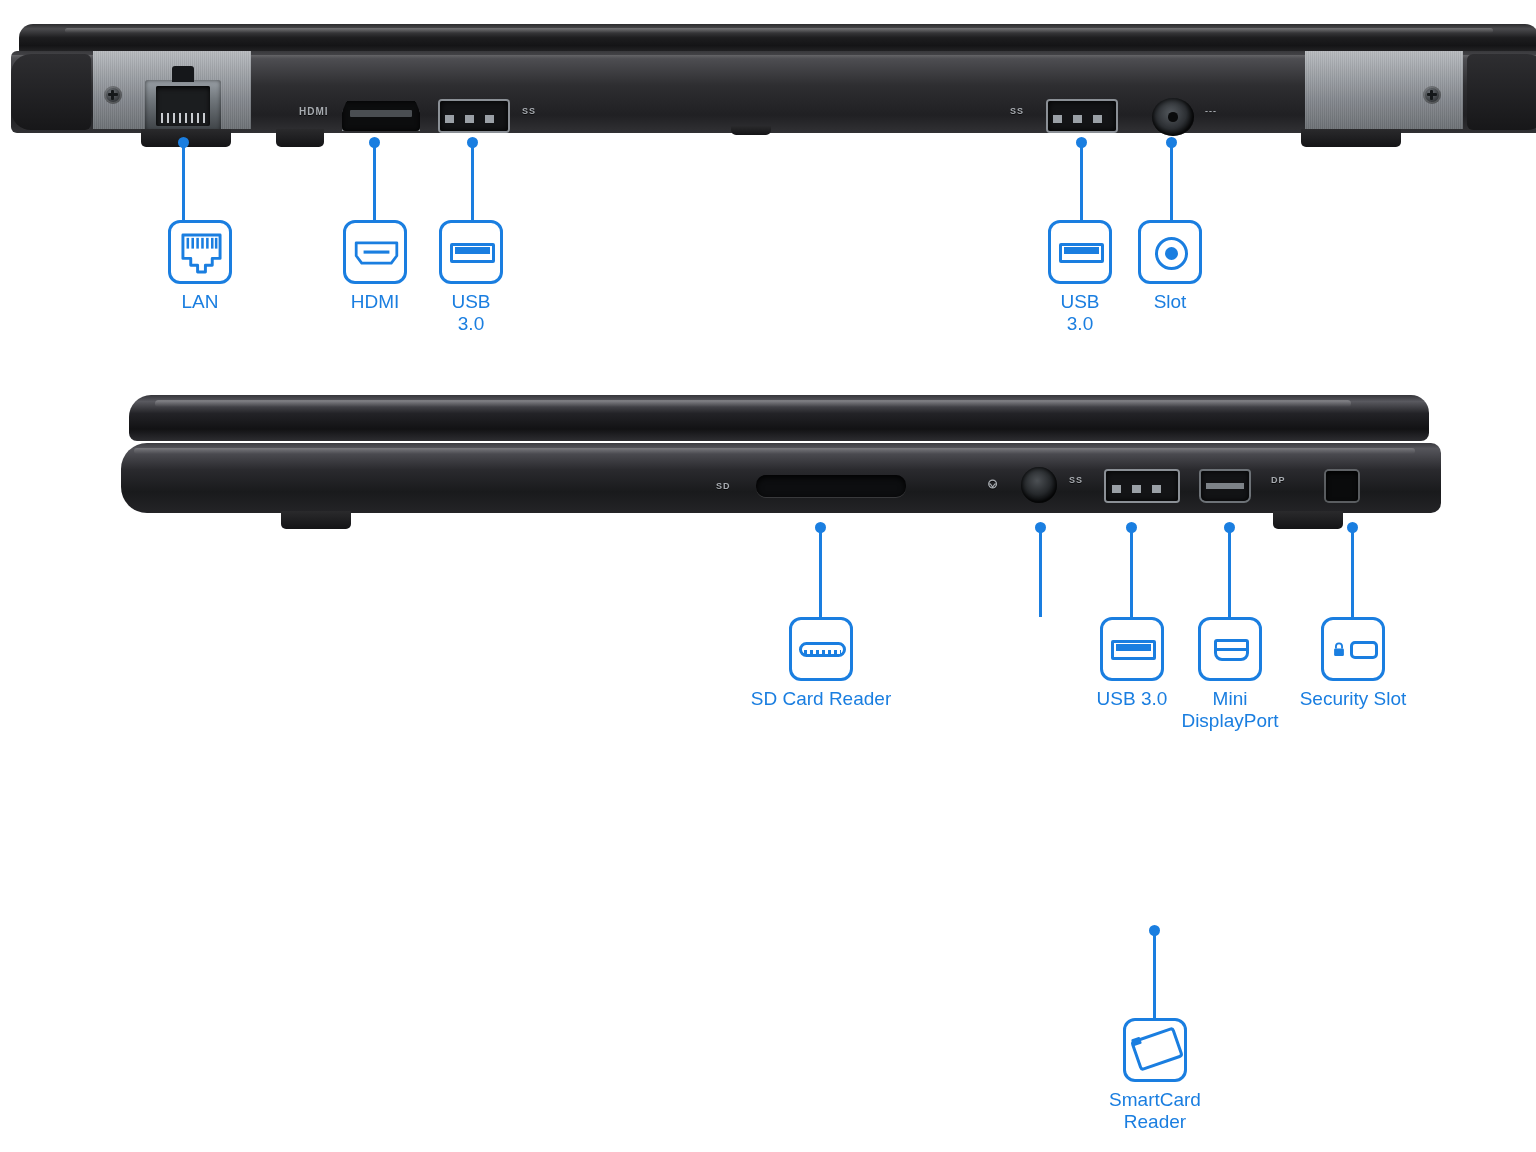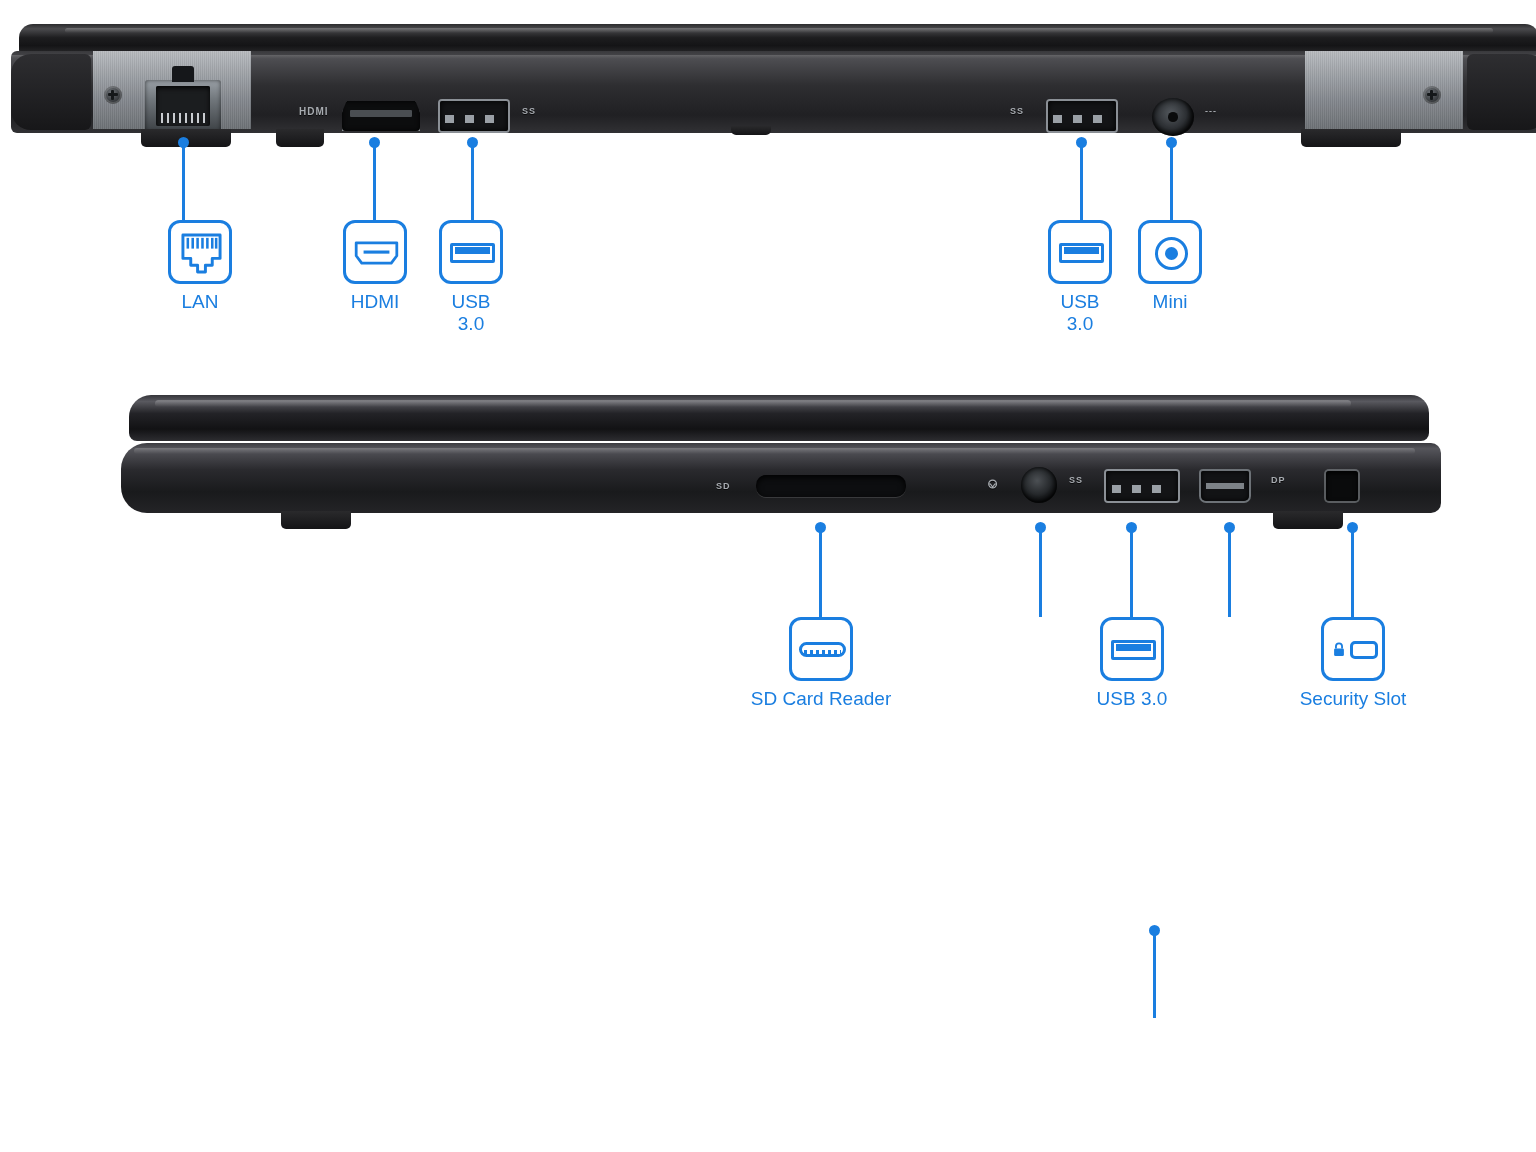--- a/index.html
+++ b/index.html
@@ -375,21 +375,21 @@
     <div class="icon-box">
       <div class="g g-usb"></div>
     </div>
     <div class="cap">USB 3.0</div>
   </div>
 
   <div class="callout" style="left:1127px; top:220px; width:64px;">
     <div class="icon-box">
       <div class="g g-pow"></div>
     </div>
-    <div class="cap">Mini</div>
+    <div class="cap">Slot</div>
   </div>
 
   <div class="laptop r2">
     <div class="lid"></div>
     <div class="base"></div>
 
     <div class="silk small" style="left:595px; top:86px;">SD</div>
     <div class="port sd-slot" style="left:635px; top:80px; width:150px; height:22px;"></div>
 
     <div class="silk" style="left:866px; top:80px; font-size:14px;">⎉</div>
@@ -426,30 +426,45 @@
   </div>
 
 
   <div class="callout" style="left:1089px; top:617px; width:64px;">
     <div class="icon-box">
       <div class="g g-usb"></div>
     </div>
     <div class="cap" style="width:110px; margin-left:-23px;">USB 3.0</div>
   </div>
 
+  <div class="callout" style="left:1187px; top:617px; width:64px;">
+    <div class="icon-box">
+      <div class="g g-mdp"></div>
+    </div>
+    <div class="cap" style="width:140px; margin-left:-38px;">Mini
+DisplayPort</div>
+  </div>
 
   <div class="callout" style="left:1310px; top:617px; width:64px;">
     <div class="icon-box">
       <svg class="g g-lock" viewBox="0 0 13 16">
         <path d="M3.2 7 V4.6 A3.3 3.3 0 0 1 9.8 4.6 V7" fill="none" stroke="#1a7ee0" stroke-width="2"></path>
         <rect x="1.2" y="7" width="10.6" height="8" rx="1.4" fill="#1a7ee0"></rect>
       </svg>
       <div class="g g-slot"></div>
     </div>
     <div class="cap" style="width:160px; margin-left:-48px;">Security Slot</div>
   </div>
 
 
   <div class="dot" style="left:1138px; top:925px;"></div>
   <div class="leader" style="left:1142px; top:930px; height:88px;"></div>
 
+  <div class="callout" style="left:1112px; top:1018px; width:64px;">
+    <div class="icon-box">
+      <div class="g g-card"></div>
+      <div class="g-chip"></div>
+    </div>
+    <div class="cap" style="width:150px; margin-left:-43px;">SmartCard
+Reader</div>
+  </div>
 
 </div>
 
 </body></html>

